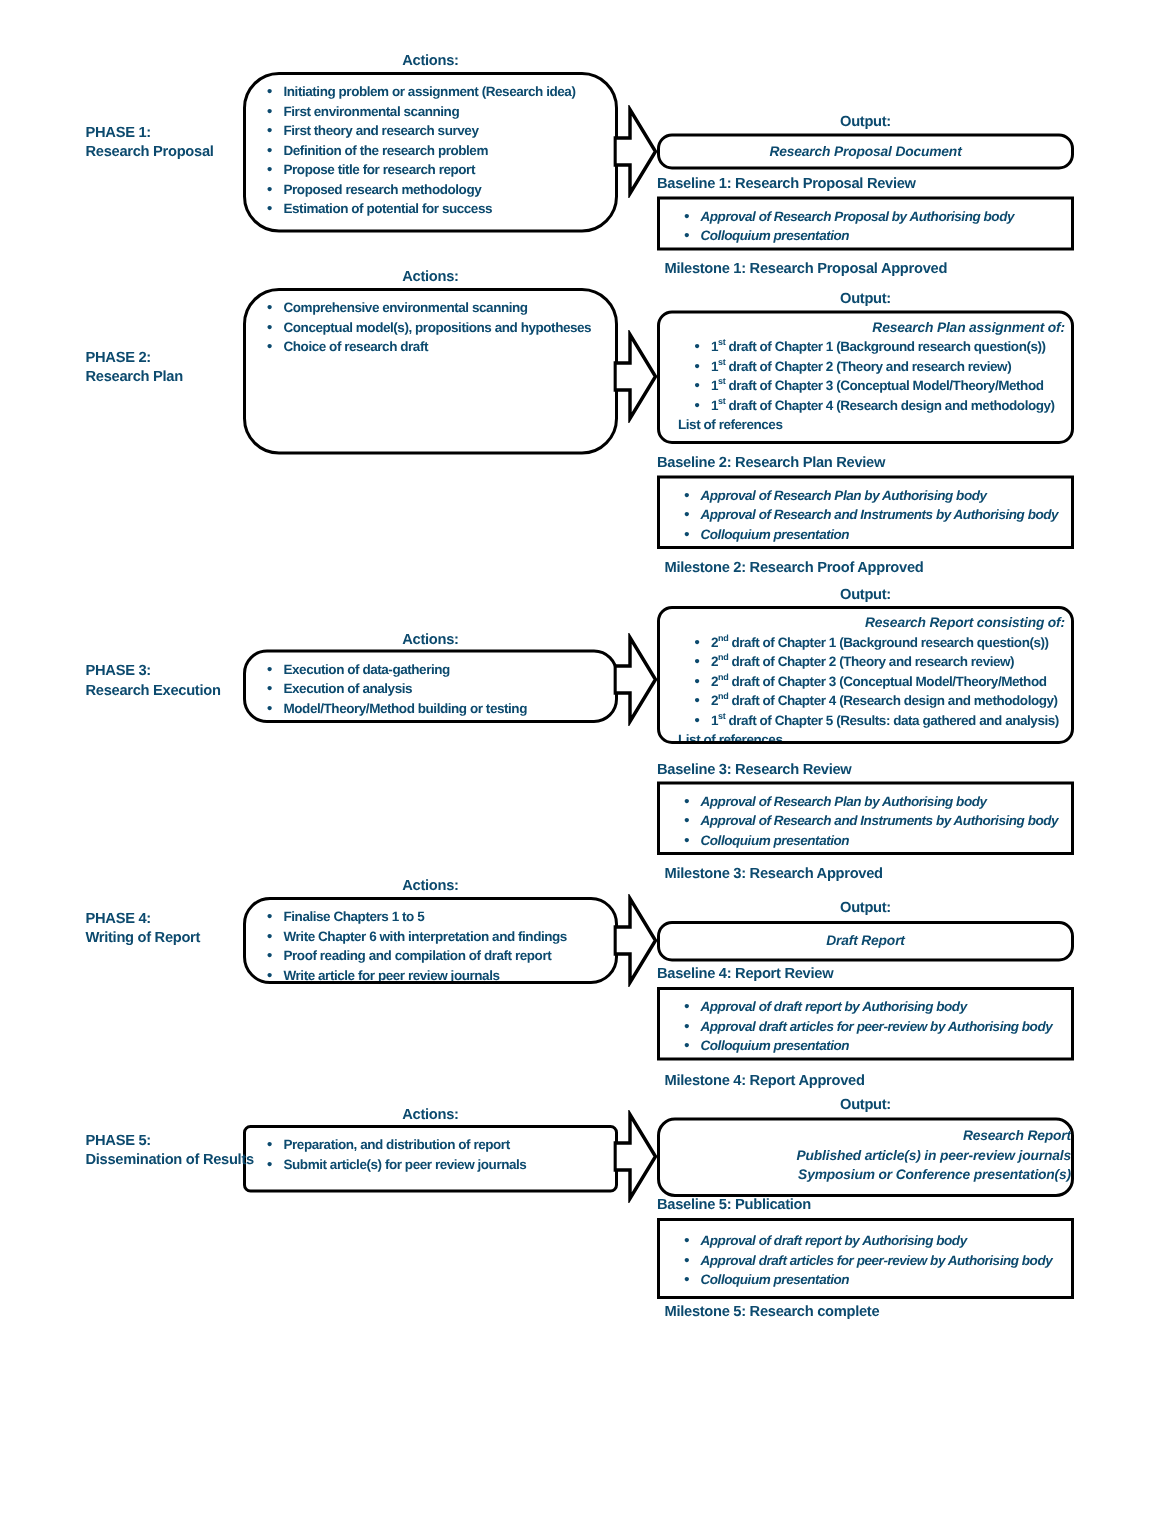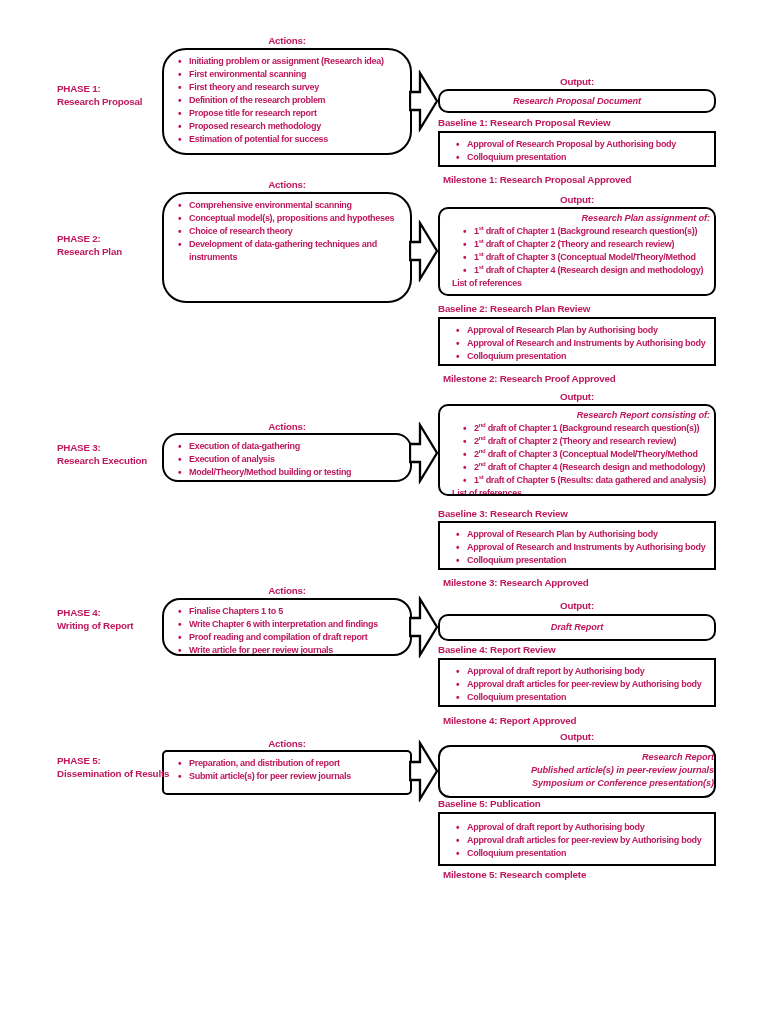--- a/index.html
+++ b/index.html
@@ -1,17 +1,17 @@
 <!DOCTYPE html>
 <html><head>
 <meta charset="utf-8">
 <style>
   html,body{margin:0;padding:0;background:#ffffff;}
   .page{position:relative;width:768px;height:1024px;background:#fff;
-        font-family:"Liberation Sans",sans-serif;color:#be185d;overflow:hidden;}
+        font-family:"Liberation Sans",sans-serif;color:#0c4a6e;overflow:hidden;}
   .phase-label{position:absolute;left:57px;width:125px;font-size:9.8px;font-weight:700;
                line-height:13px;letter-spacing:-0.2px;}
   .sec-label{position:absolute;font-size:9.8px;font-weight:700;text-align:center;letter-spacing:-0.2px;}
   .actions-label{left:162px;width:250px;}
   .output-label{left:438px;width:278px;}
   .actions-box{position:absolute;left:162px;width:250px;border:2.5px solid #000;border-radius:24px;
                background:#fff;box-sizing:border-box;padding:5px 6px 3px 13px;overflow:hidden;}
   .bullet-list{list-style:none;margin:0;padding:0;}
   .bullet-list li{position:relative;padding-left:12px;font-size:9px;font-weight:700;
                   line-height:13px;letter-spacing:-0.3px;}
@@ -20,21 +20,21 @@
               background:#fff;box-sizing:border-box;overflow:hidden;}
   .output-box .heading{font-style:italic;font-weight:700;font-size:9.2px;text-align:right;
                        line-height:13px;letter-spacing:-0.1px;}
   .output-box .bullet-list{padding:0 2px 0 12px;}
   .output-box .footer-line{font-size:9px;font-weight:700;line-height:13px;letter-spacing:-0.3px;padding-left:2px;}
   .output-box.single{display:flex;align-items:center;justify-content:center;}
   .output-box.lines{padding-top:4px;}
   .output-box.list{padding:3px 4px 2px 10px;}
   .baseline-title{position:absolute;left:438px;width:290px;font-size:9.8px;font-weight:700;letter-spacing:-0.2px;}
   .baseline-box{position:absolute;left:438px;width:278px;border:2px solid #000;background:#fff;
-                box-sizing:border-box;padding:5px 2px 3px 15px;overflow:hidden;}
+                box-sizing:border-box;padding:5px 2px 3px 15px;overflow:hidden;font-style:italic;}
   .milestone{position:absolute;left:443px;width:290px;font-size:9.8px;font-weight:700;letter-spacing:-0.2px;}
   .arrow{position:absolute;left:409px;width:30px;height:62px;}
   sup{font-size:6px;vertical-align:super;line-height:0;}
 </style>
 </head>
 <body>
 
 <div class="page">
 
   <div>
@@ -70,22 +70,21 @@
     </div>
     <div class="milestone" style="top:174px">Milestone 1: Research Proposal Approved</div>
   </div>
 
   <div>
     <div class="sec-label actions-label" style="top:179px">Actions:</div>
     <div class="actions-box" style="top:192px;height:111px">
       <ul class="bullet-list">
         <li>Comprehensive environmental scanning</li>
         <li>Conceptual model(s), propositions and hypotheses</li>
-        <li>Choice of research theory</li>
-        <li>Development of data-gathering techniques and instruments</li>
+        <li>Choice of research draft</li>
       </ul>
     </div>
     <div class="phase-label" style="top:232px">
       <div>PHASE 2:</div>
       <div>Research Plan</div>
     </div>
     <svg class="arrow" style="top:220px" viewBox="0 0 30 62">
       <polygon points="1,22 11,22 11,3 28,31 11,59 11,40 1,40" fill="#fff" stroke="#000" stroke-width="2.3" stroke-linejoin="miter"></polygon>
     </svg>
     <div class="sec-label output-label" style="top:194px">Output:</div>

